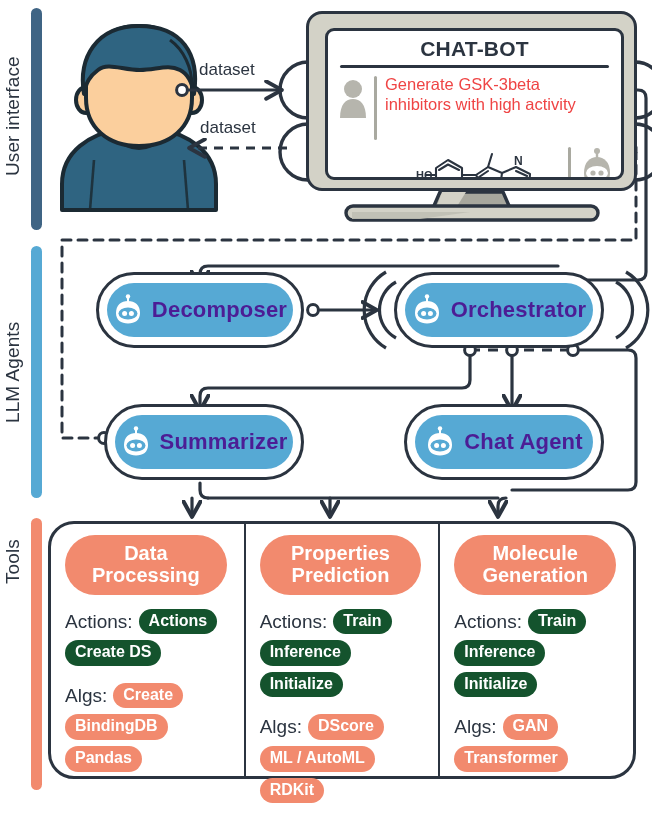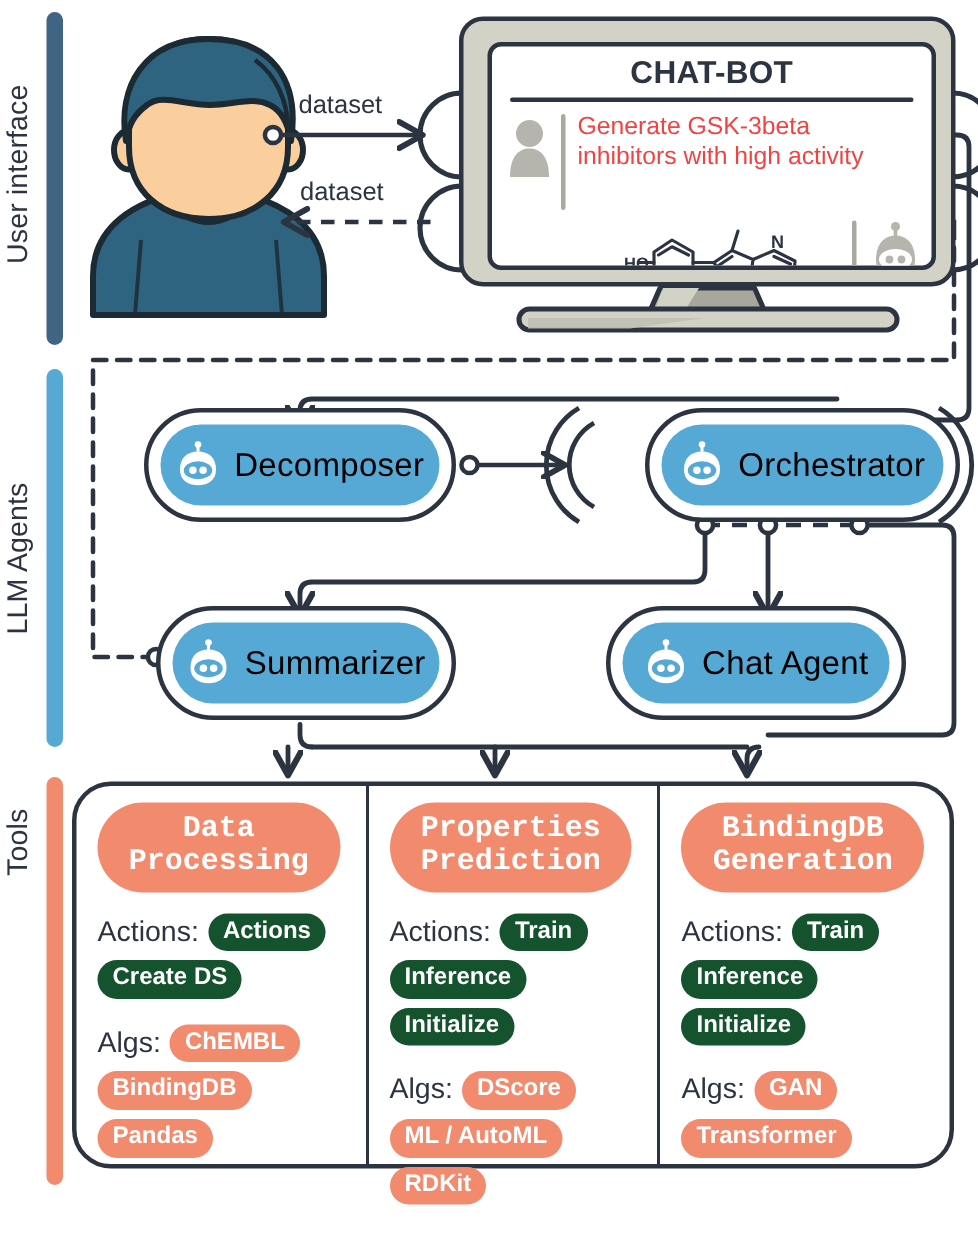--- a/index.html
+++ b/index.html
@@ -54,23 +54,23 @@
     position: absolute;
     background: #56a9d4;
     border-radius: 100px;
     display: flex;
     align-items: center;
     justify-content: center;
     gap: 9px;
     box-sizing: border-box;
   }
   .agent-name {
-    color: #000000;
+    color: #4c1d95;
     font-size: 22px;
-    font-weight: normal;
+    font-weight: bold;
     letter-spacing: 0.2px;
     white-space: nowrap;
   }
   .bot-ico { flex: 0 0 auto; display:block; }
 
   
   #monitor-frame {
     position: absolute;
     left: 306px; top: 11px;
     width: 331px; height: 180px;
@@ -168,21 +168,20 @@
   .tool-head {
     background: #f28a6e;
     color: #ffffff;
     font-size: 20px;
     font-weight: bold;
     text-align: center;
     border-radius: 60px;
     padding: 7px 6px 8px 6px;
     line-height: 1.12;
     margin: 0 7px 0 0;
-    font-family: Liberation Mono, monospace;
   }
   .tool-section {
     margin-top: 11px;
     font-size: 0;
   }
   .sec-label {
     display: inline-block;
     font-size: 19px;
     color: #2b3440;
     vertical-align: middle;
@@ -411,21 +410,21 @@
         <path d="M 3 19 C 3 11 8 7 15 7 C 22 7 27 11 27 19
                  C 27 26 22 29.5 15 29.5 C 8 29.5 3 26 3 19 Z" fill="#ffffff"></path>
         <ellipse cx="15" cy="19.5" rx="9.5" ry="6" fill="#56a9d4"></ellipse>
         <circle cx="11.6" cy="19.5" r="2.5" fill="#ffffff"></circle>
         <circle cx="18.4" cy="19.5" r="2.5" fill="#ffffff"></circle>
       </svg>
       <span class="agent-name">Decomposer</span>
     </div>
   </div>
 
-  <div class="agent-outer" style="left:430px; top:272px; width:210px; height:76px;text-align:right;">
+  <div class="agent-outer" style="left:394px; top:272px; width:210px; height:76px;text-align:right;">
     <div class="agent-inner" style="left:8px; top:8px; right:8px; bottom:8px; width:auto; height:auto;">
       <svg class="bot-ico" width="30" height="32" viewBox="0 0 30 32">
         <path d="M 15 2 L 15 8" stroke="#ffffff" stroke-width="2" stroke-linecap="round"></path>
         <circle cx="15" cy="2.4" r="2.2" fill="#ffffff"></circle>
         <path d="M 3 19 C 3 11 8 7 15 7 C 22 7 27 11 27 19
                  C 27 26 22 29.5 15 29.5 C 8 29.5 3 26 3 19 Z" fill="#ffffff"></path>
         <ellipse cx="15" cy="19.5" rx="9.5" ry="6" fill="#56a9d4"></ellipse>
         <circle cx="11.6" cy="19.5" r="2.5" fill="#ffffff"></circle>
         <circle cx="18.4" cy="19.5" r="2.5" fill="#ffffff"></circle>
       </svg>
@@ -467,21 +466,21 @@
 
     <div class="tool-col">
       <div class="tool-head">Data Processing</div>
       <div class="tool-section">
         <span class="sec-label">Actions:</span>
         <span class="chip action">Actions</span>
         <span class="chip action">Create DS</span>
       </div>
       <div class="tool-section">
         <span class="sec-label">Algs:</span>
-        <span class="chip alg">ChEMBL</span>
+        <span class="chip alg">Create</span>
         <span class="chip alg">BindingDB</span>
         <span class="chip alg">Pandas</span>
       </div>
     </div>
 
     <div class="tool-col">
       <div class="tool-head">Properties Prediction</div>
       <div class="tool-section">
         <span class="sec-label">Actions:</span>
         <span class="chip action">Train</span>
@@ -490,21 +489,21 @@
       </div>
       <div class="tool-section">
         <span class="sec-label">Algs:</span>
         <span class="chip alg">DScore</span>
         <span class="chip alg">ML / AutoML</span>
         <span class="chip alg">RDKit</span>
       </div>
     </div>
 
     <div class="tool-col">
-      <div class="tool-head">BindingDB Generation</div>
+      <div class="tool-head">Molecule Generation</div>
       <div class="tool-section">
         <span class="sec-label">Actions:</span>
         <span class="chip action">Train</span>
         <span class="chip action">Inference</span>
         <span class="chip action">Initialize</span>
       </div>
       <div class="tool-section">
         <span class="sec-label">Algs:</span>
         <span class="chip alg">GAN</span>
         <span class="chip alg">Transformer</span>

